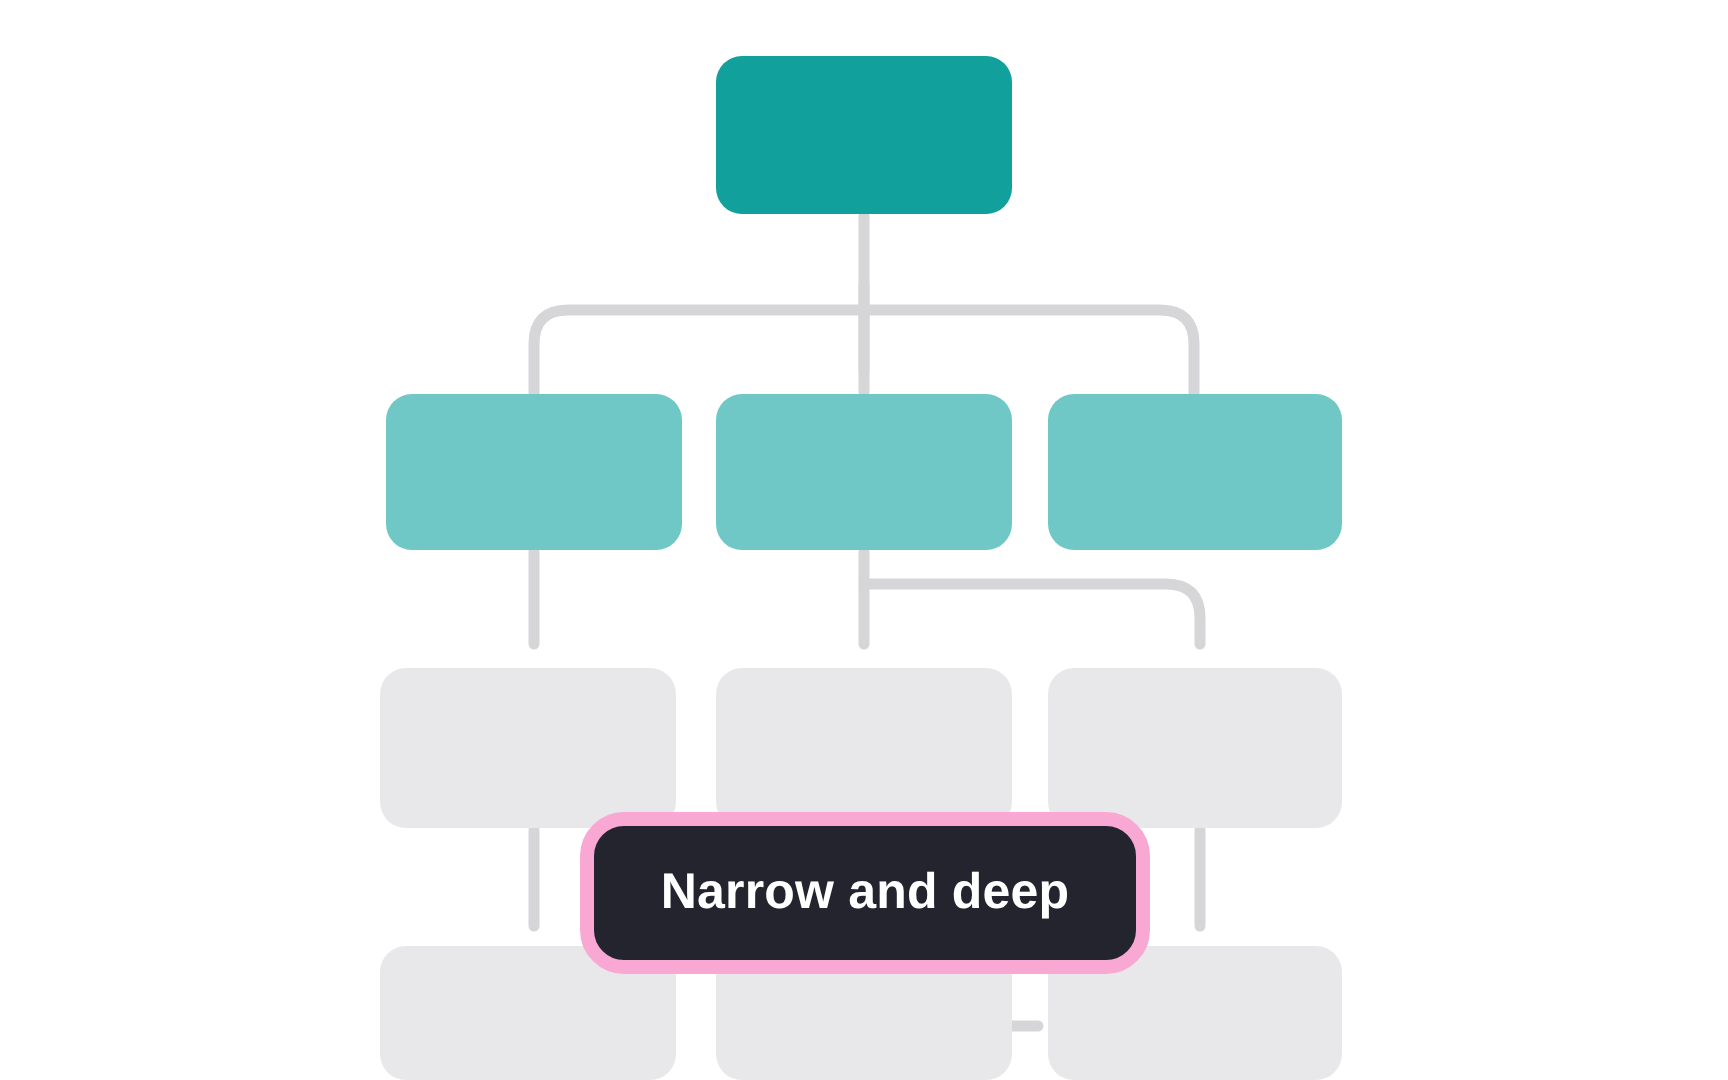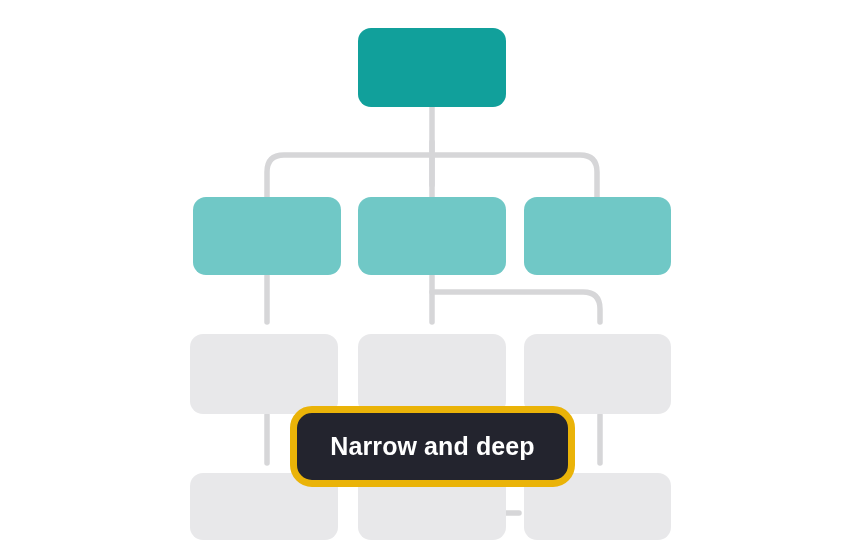--- a/index.html
+++ b/index.html
@@ -39,21 +39,21 @@
   .node-muted {
     background: #e8e8ea;
   }
   #tooltip {
     position: absolute;
     box-sizing: border-box;
     display: flex;
     align-items: center;
     justify-content: center;
     background: #23242e;
-    border: 7px solid #eab308;
+    border: 7px solid #f9a8d4;
     border-radius: 22px;
     z-index: 20;
   }
   #tooltip-label {
     color: #ffffff;
     font-family: "Liberation Sans", sans-serif;
     font-size: 25px;
     font-weight: bold;
     letter-spacing: 0.1px;
     white-space: nowrap;

